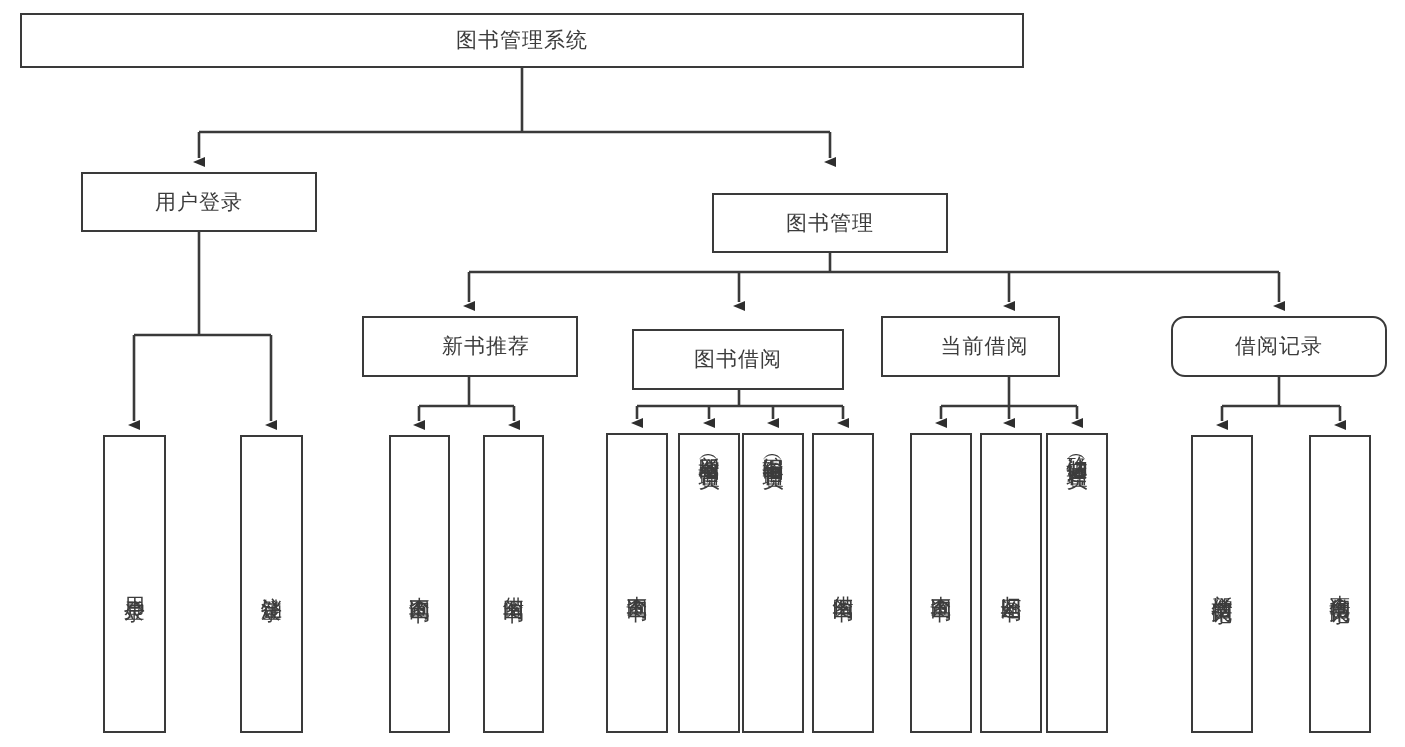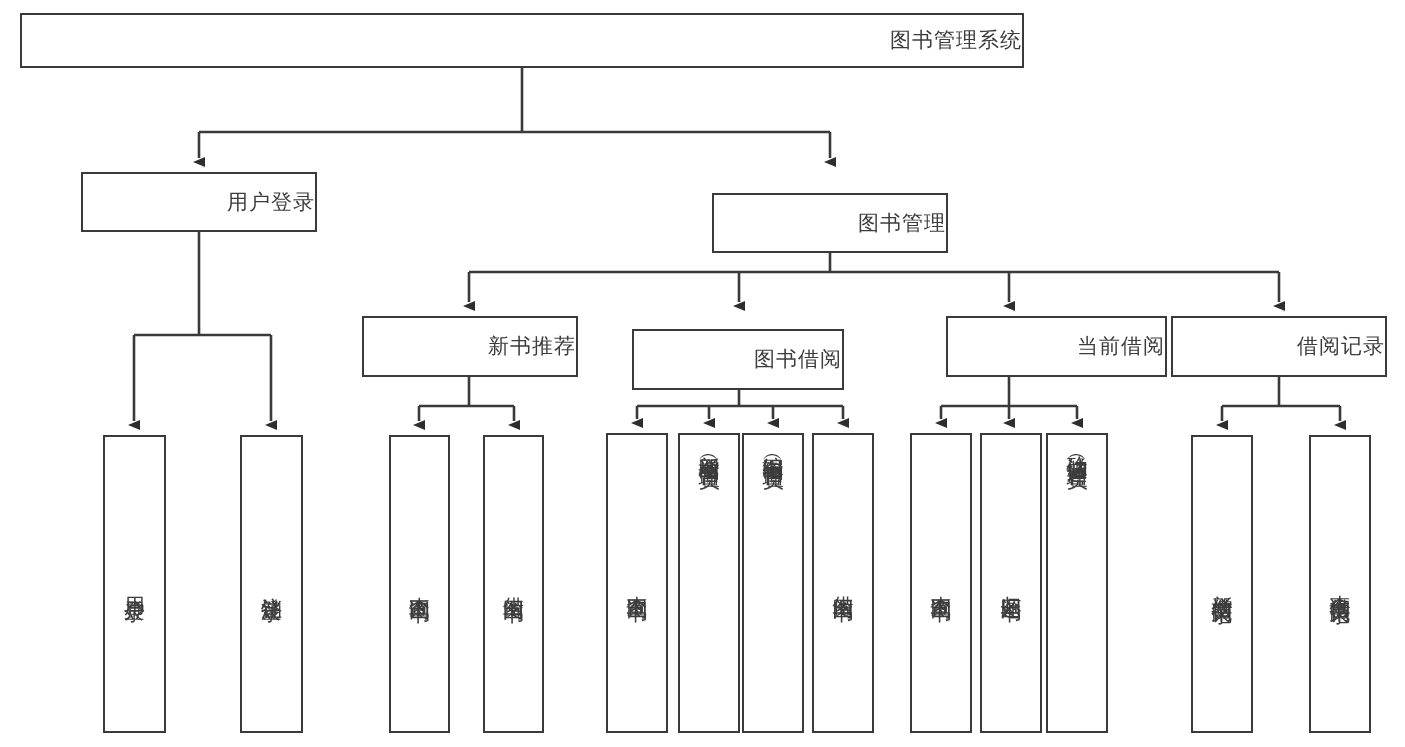--- a/index.html
+++ b/index.html
@@ -26,21 +26,21 @@
     height: 747px;
     pointer-events: none;
   }
   .node {
     position: absolute;
     box-sizing: border-box;
     background: #ffffff;
     border: 2.5px solid #3a3a3a;
     display: flex;
     align-items: center;
-    justify-content: flex-end;
+    justify-content: center;
     color: #3c3c3c;
     line-height: 1.05;
   }
   .node.horizontal {
     font-size: 21px;
     letter-spacing: 1px;
   }
   .node.vertical {
     writing-mode: vertical-rl;
     text-orientation: upright;
@@ -135,25 +135,25 @@
   </div>
 
   <div class="node horizontal" style="left:362px; top:316px; width:216px; height:61px;padding-left:32px;">
     <span class="node-label">新书推荐</span>
   </div>
 
   <div class="node horizontal" style="left:632px; top:329px; width:212px; height:61px;">
     <span class="node-label">图书借阅</span>
   </div>
 
-  <div class="node horizontal" style="left:946px; top:316px; width:221px; height:61px;padding-left:28px;">
+  <div class="node horizontal" style="left:881px; top:316px; width:179px; height:61px;padding-left:28px;">
     <span class="node-label">当前借阅</span>
   </div>
 
-  <div class="node horizontal" style="left:1171px; top:316px; width:216px; height:61px;">
+  <div class="node horizontal" style="left:1171px; top:316px; width:216px; height:61px;border-radius:14px;">
     <span class="node-label">借阅记录</span>
   </div>
 
   <div class="node vertical" style="left:103px; top:435px; width:63px; height:298px;">
     <span class="node-label">用户登录</span>
   </div>
 
   <div class="node vertical" style="left:240px; top:435px; width:63px; height:298px;">
     <span class="node-label">注销登录</span>
   </div>

